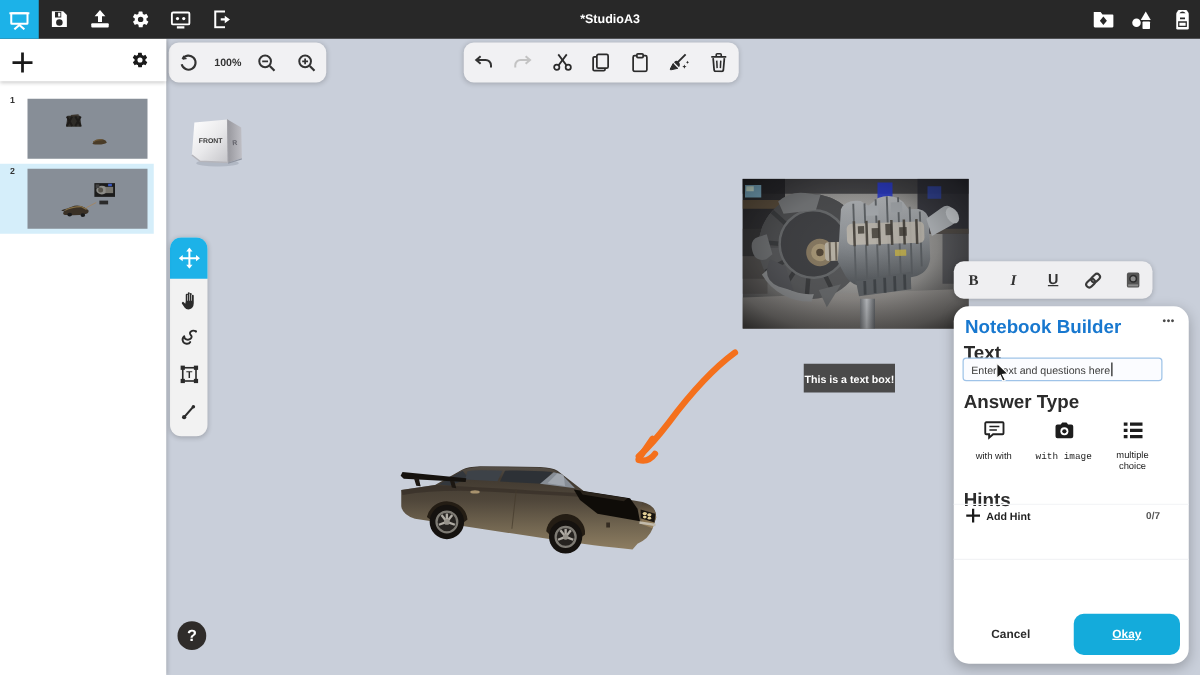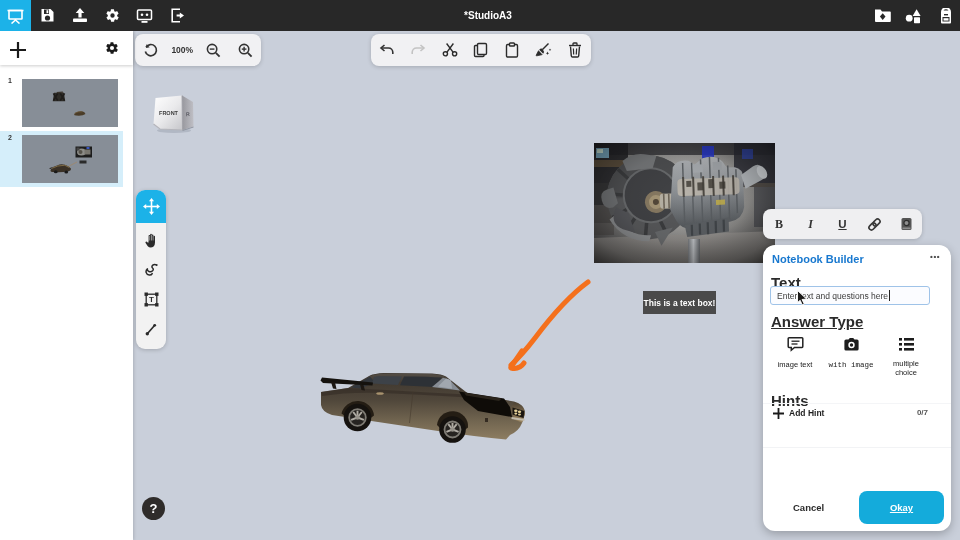--- a/index.html
+++ b/index.html
@@ -29,21 +29,21 @@
 
 #cube { position:absolute; left:152px; top:93px; z-index:5; }
 #engine { position:absolute; left:594px; top:143px; z-index:5; }
 #textbox { position:absolute; left:643px; top:291px; width:73px; height:23px; background:#4a4a4a; color:#fff; font-size:8.5px; font-weight:bold; display:flex; align-items:center; justify-content:center; z-index:5; }
 #car { position:absolute; left:318px; top:367px; z-index:5; }
 #arrow { position:absolute; left:495px; top:272px; z-index:6; }
 #help { position:absolute; left:142px; top:497px; width:23px; height:23px; border-radius:50%; background:#2f2c2a; color:#fff; display:flex; align-items:center; justify-content:center; font-size:13px; font-weight:bold; z-index:30; }
 
 #fmtbar { position:absolute; left:763px; top:209px; width:159px; height:30px; background:#efeff1; border-radius:8px; box-shadow:0 1px 4px rgba(0,0,0,.18); display:flex; align-items:center; z-index:60; }
 #panel { position:absolute; left:763px; top:245px; width:188px; height:286px; background:#fff; border-radius:12px; box-shadow:0 3px 10px rgba(0,0,0,.25); z-index:60; }
-#panel .hdr { position:absolute; left:9px; top:8px; color:#1878cf; font-size:11px; font-weight:bold; }
+#panel .hdr { position:absolute; left:9px; top:8px; color:#1878cf; font-size:15px; font-weight:bold; }
 #panel .dots { position:absolute; right:11px; top:7px; color:#4a4a4a; font-size:8px; font-weight:bold; letter-spacing:0.5px; }
 #panel .lbl { position:absolute; left:8px; font-size:15px; font-weight:bold; color:#2b2b2b; }
 #inp { position:absolute; left:7px; top:41px; width:160px; height:19px; border:1px solid #9fc3e8; border-radius:3px; background:#fbfcff; font-size:8.5px; color:#3c3c3c; display:flex; align-items:center; padding-left:6px; }
 .atype { position:absolute; width:60px; text-align:center; font-size:7.5px; color:#222; }
 #okay { position:absolute; left:96px; top:246px; width:85px; height:33px; background:#14abdb; border-radius:8px; color:#fff; font-size:9.5px; font-weight:bold; display:flex; align-items:center; justify-content:center;text-decoration:underline; }
 #cancel { position:absolute; left:30px; top:257px; font-size:9.5px; font-weight:bold; color:#2b2b2b; }
 </style>
 </head>
 <body>
 <div id="app">
@@ -559,28 +559,28 @@
           <circle cx="6.5" cy="6" r="2.6" fill="#8d8d8d" stroke="#2e2e2e" stroke-width="1.2"></circle>
           <rect x="2.5" y="10.5" width="8" height="1.6" fill="#8d8d8d"></rect>
         </svg>
       </div>
   </div>
   <div id="panel">
     <div class="hdr">Notebook Builder</div>
     <div class="dots">•••</div>
     <div class="lbl" style="top:29px;">Text</div>
     <div id="inp">Enter text and questions here<span style="display:inline-block;width:1px;height:11px;background:#222;margin-left:1px;"></span></div>
-    <div class="lbl" style="top:68px;text-decoration:underline;">Answer Type</div>
+    <div class="lbl" style="top:68px;">Answer Type</div>
     <div class="atype" style="left:2px;top:91px;">
       <svg width="17" height="16" viewBox="0 0 17 16">
           <path fill="none" stroke="#222" stroke-width="1.5" d="M2 1.8 h13 a0.8 0.8 0 0 1 0.8 0.8 v8 a0.8 0.8 0 0 1 -0.8 0.8 h-7.5 l-3.2 2.8 v-2.8 h-2.3 a0.8 0.8 0 0 1 -0.8 -0.8 v-8 a0.8 0.8 0 0 1 0.8 -0.8 z"></path>
           <line x1="4.5" y1="5.2" x2="12.5" y2="5.2" stroke="#222" stroke-width="1.3"></line>
           <line x1="4.5" y1="8" x2="10.5" y2="8" stroke="#222" stroke-width="1.3"></line>
         </svg>
-      <div style="margin-top:6px;">image text</div>
+      <div style="margin-top:6px;">with with</div>
     </div>
     <div class="atype" style="left:58px;top:92px;font-family:Liberation Mono, monospace;">
       <svg width="17" height="16" viewBox="0 0 17 16">
           <path fill="#1d1d1d" d="M5.5 2.5 L6.8 1 h3.4 L11.5 2.5 H14 a1.6 1.6 0 0 1 1.6 1.6 V12 a1.6 1.6 0 0 1 -1.6 1.6 H3 A1.6 1.6 0 0 1 1.4 12 V4.1 A1.6 1.6 0 0 1 3 2.5 Z"></path>
           <circle cx="8.5" cy="8" r="3.2" fill="#fff"></circle>
           <circle cx="8.5" cy="8" r="1.7" fill="#1d1d1d"></circle>
         </svg>
       <div style="margin-top:6px;">with image</div>
     </div>
     <div class="atype" style="left:113px;top:91px;">

